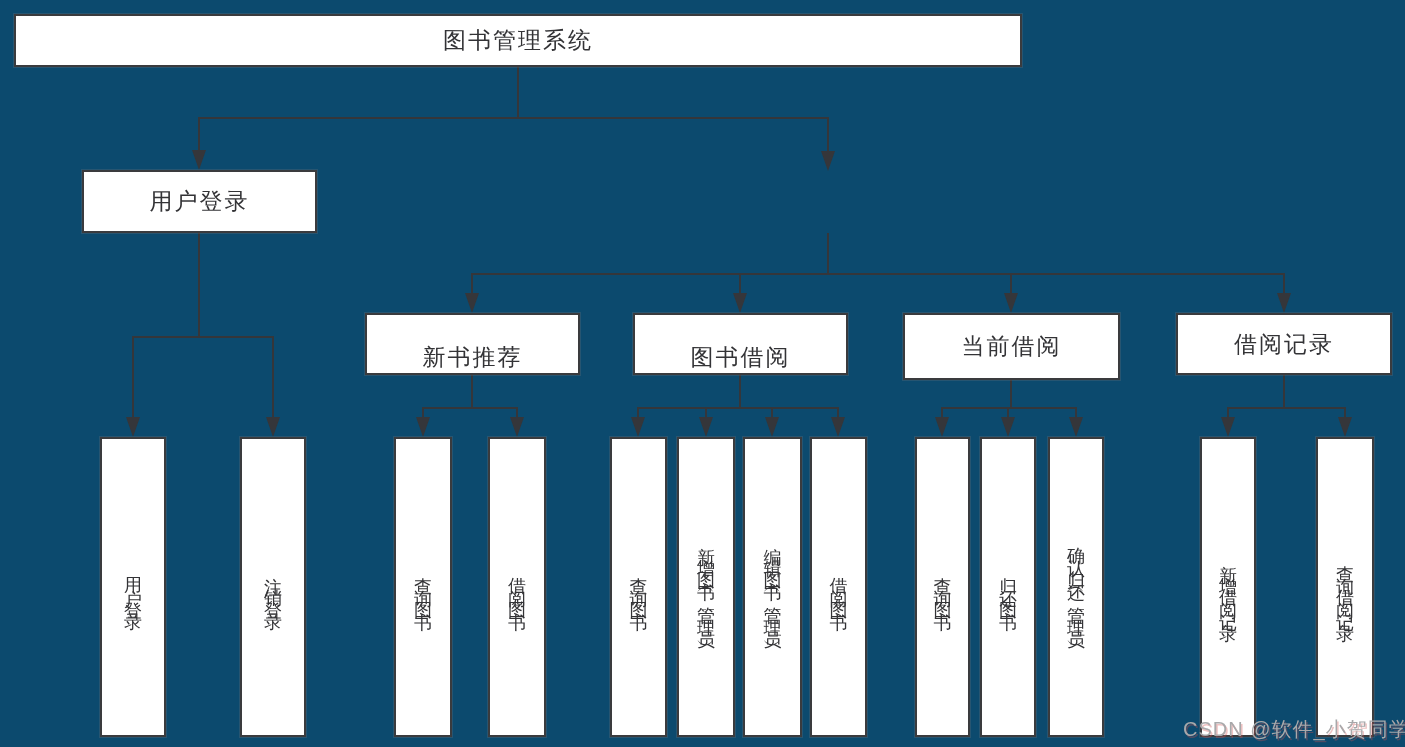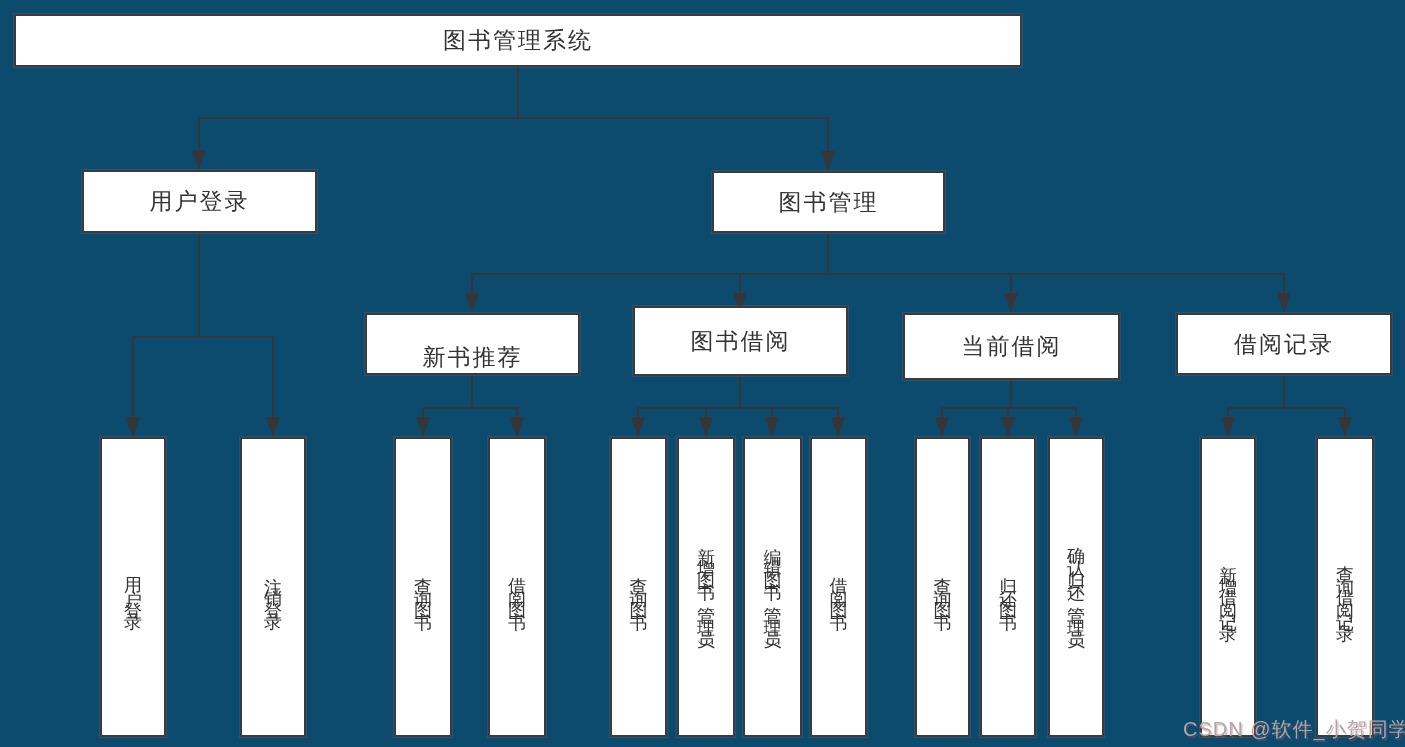--- a/index.html
+++ b/index.html
@@ -25,21 +25,21 @@
   .watermark{
     position:absolute;left:1183px;top:716px;font-size:20px;color:#a8a8aa;
     letter-spacing:1px;white-space:nowrap;z-index:5;
     text-shadow:1.5px 1.5px 0 rgba(205,80,80,.35);
   }
   
   #n-root{left:14px;top:14px;width:1008px;height:53px;}
   #n-user-login{left:82px;top:170px;width:235px;height:63px;}
   #n-book-mgmt{left:712px;top:171px;width:233px;height:62px;}
   #n-new-book{left:365px;top:313px;width:215px;height:62px;align-items:flex-end;}
-  #n-book-borrow{left:633px;top:306px;width:215px;height:70px;}
+  #n-book-borrow{left:633px;top:313px;width:215px;height:62px;align-items:flex-end;}
   #n-current-borrow{left:903px;top:313px;width:217px;height:67px;}
   #n-borrow-record{left:1176px;top:313px;width:216px;height:62px;}
   .leaf{top:437px;height:300px;}
   #l-a1{left:100px;width:66px;}
   #l-a2{left:240px;width:66px;}
   #l-b1{left:394px;width:58px;}
   #l-b2{left:488px;width:58px;}
   #l-c1{left:610px;width:57px;}
   #l-c2{left:677px;width:58px;}
   #l-c3{left:743px;width:59px;}
@@ -114,23 +114,20 @@
   <div class="vl" style="left:1344px;top:407px;height:12px;"></div>
   <div class="ah" style="left:1338px;top:417px;"></div>
 
   <div class="node" id="n-root">
     <span class="hlbl">图书管理系统</span>
   </div>
 
   <div class="node" id="n-user-login">
     <span class="hlbl">用户登录</span>
   </div>
-  <div class="node" id="n-book-mgmt">
-    <span class="hlbl">图书管理</span>
-  </div>
 
   <div class="node" id="n-new-book">
     <span class="hlbl">新书推荐</span>
   </div>
   <div class="node" id="n-book-borrow">
     <span class="hlbl">图书借阅</span>
   </div>
   <div class="node" id="n-current-borrow">
     <span class="hlbl">当前借阅</span>
   </div>

